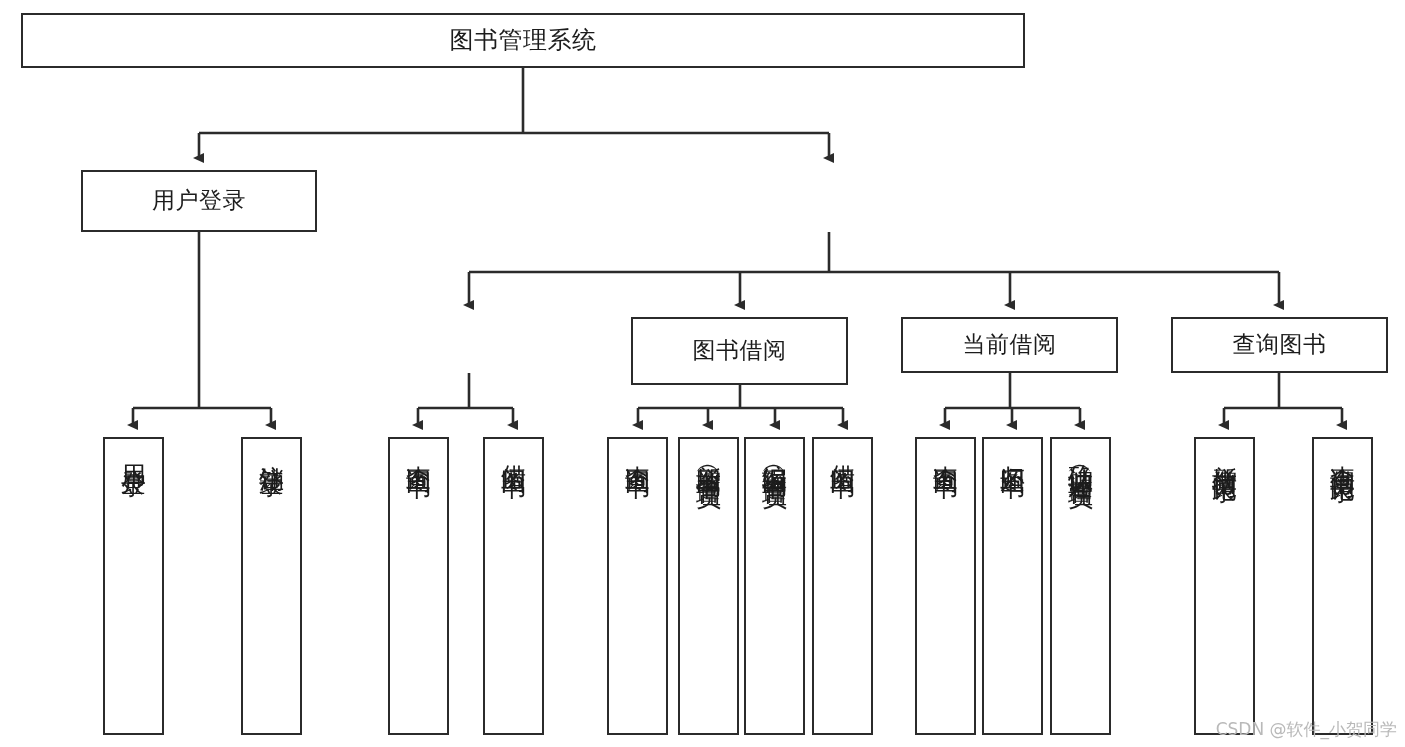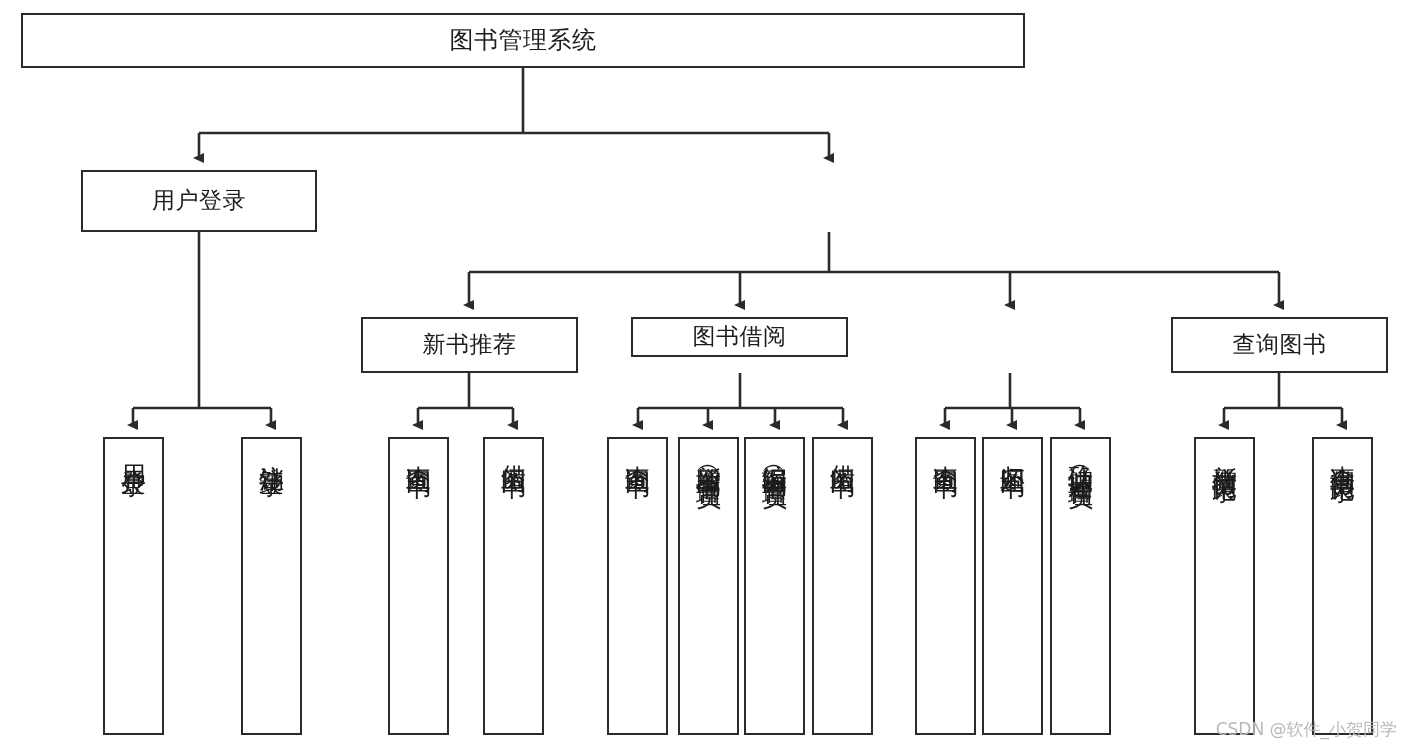--- a/index.html
+++ b/index.html
@@ -125,25 +125,25 @@
   </svg>
 
   <div class="node horiz root" style="left:21px;top:13px;width:1004px;height:55px;">
     <span class="label">图书管理系统</span>
   </div>
 
   <div class="node horiz" style="left:81px;top:170px;width:236px;height:62px;">
     <span class="label">用户登录</span>
   </div>
 
-  <div class="node horiz" style="left:361px;top:317px;width:217px;height:56px;">
-    <span class="label">新书推荐</span>
+  <div class="node horiz" style="left:631px;top:317px;width:217px;height:68px;">
+    <span class="label">图书借阅</span>
   </div>
-  <div class="node horiz" style="left:631px;top:317px;width:217px;height:40px;">
-    <span class="label">图书借阅</span>
+  <div class="node horiz" style="left:901px;top:317px;width:217px;height:56px;">
+    <span class="label">当前借阅</span>
   </div>
   <div class="node horiz" style="left:1171px;top:317px;width:217px;height:56px;">
     <span class="label">查询图书</span>
   </div>
 
   <div class="node leaf" style="left:103px;top:437px;width:61px;height:298px;">
     <span class="label">用户登录</span>
   </div>
   <div class="node leaf" style="left:241px;top:437px;width:61px;height:298px;">
     <span class="label">注销登录</span>

